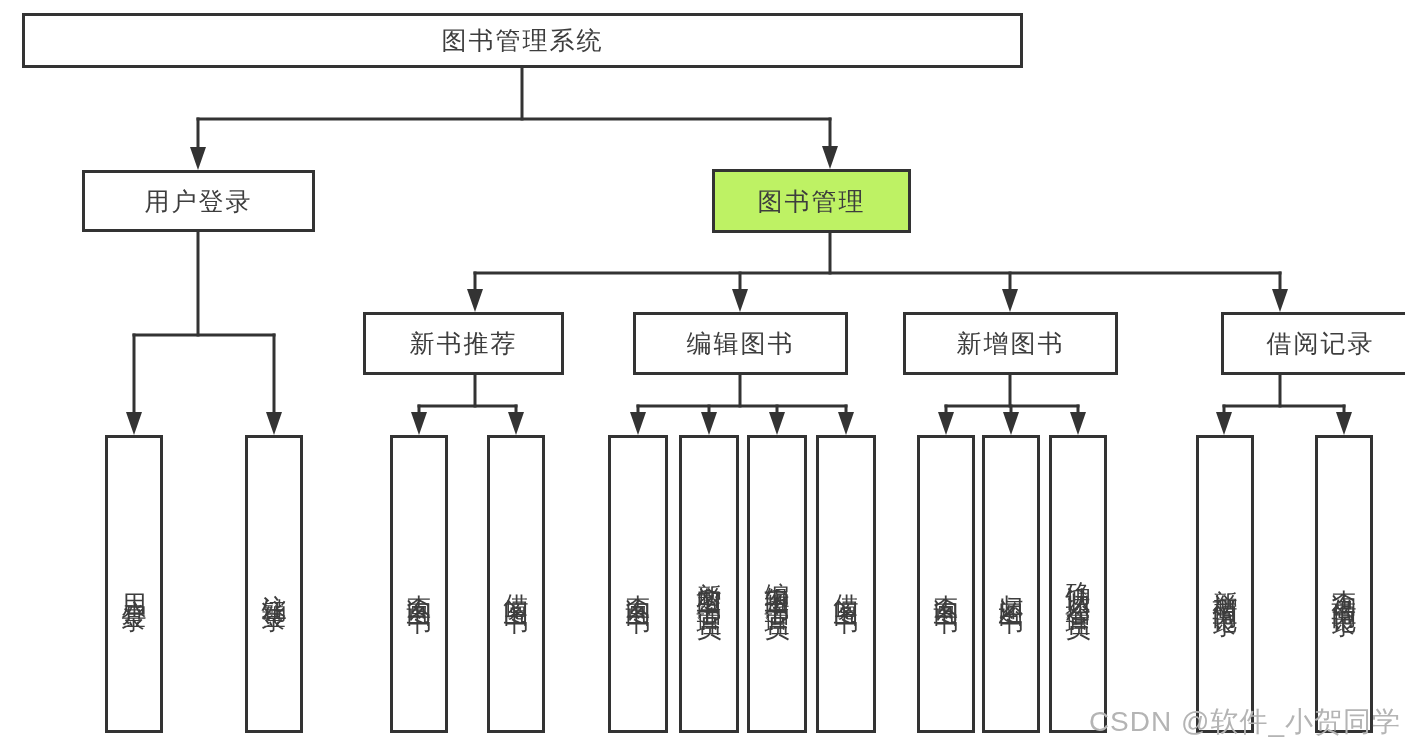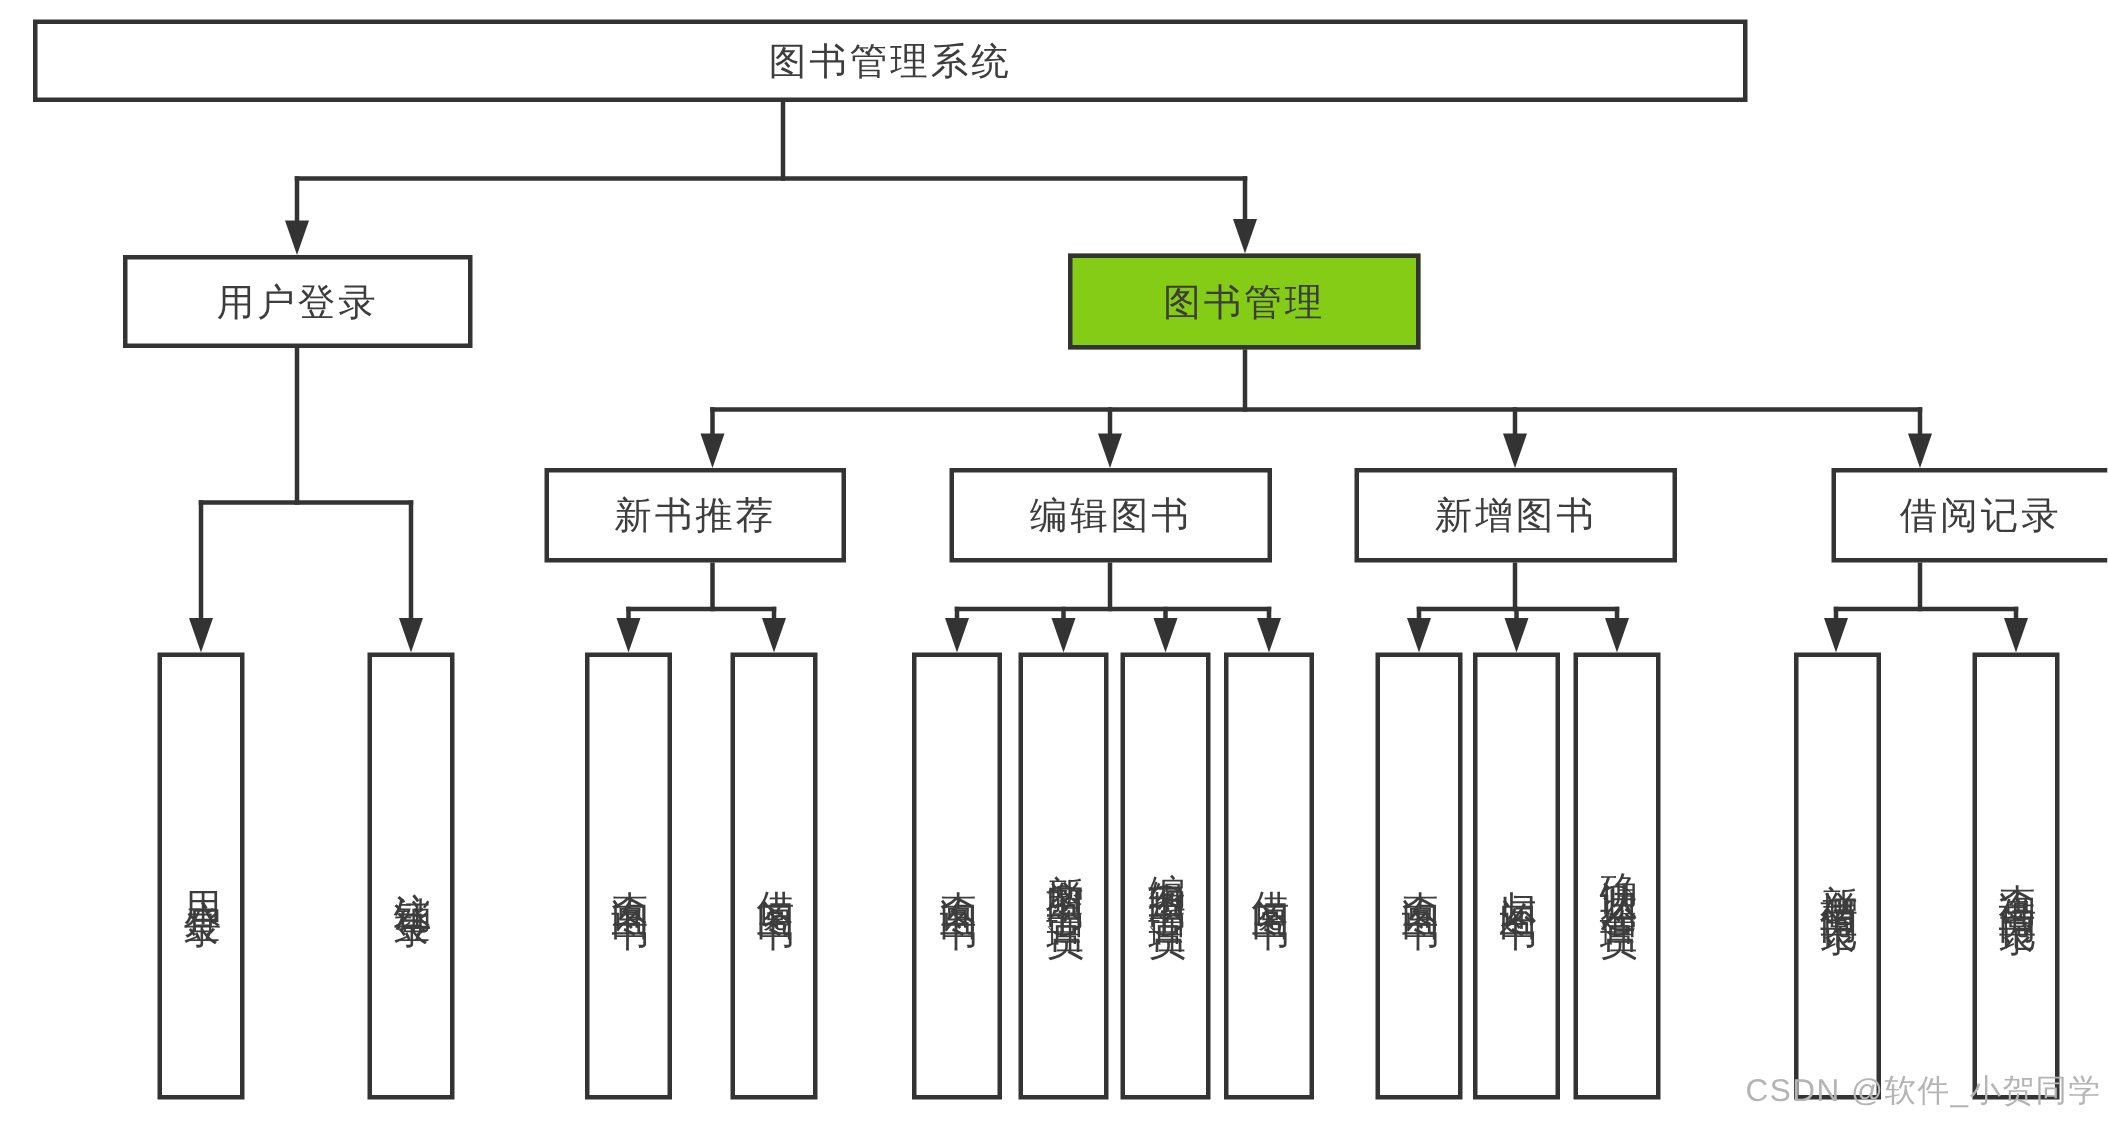--- a/index.html
+++ b/index.html
@@ -40,21 +40,21 @@
   .node.vert .lbl {
     writing-mode: vertical-rl;
     letter-spacing: 5px;
     line-height: 1;
     white-space: normal;
   }
   #watermark {
     position: absolute;
     right: 4px;
     bottom: 6px;
-    font-size: 21px;
+    font-size: 28px;
     color: #b4b4b4;
     letter-spacing: 1px;
     z-index: 2;
   }
 </style>
 </head>
 <body>
 
 <div id="canvas">
   <svg id="connector-layer" width="1405" height="747">
@@ -105,27 +105,27 @@
       <line x1="1011" y1="406" x2="1011" y2="415" stroke="#333333" stroke-width="3" stroke-linecap="square"></line>
       <polygon points="1003,412 1019,412 1011,435" fill="#333333"></polygon>
       <line x1="1078" y1="406" x2="1078" y2="415" stroke="#333333" stroke-width="3" stroke-linecap="square"></line>
       <polygon points="1070,412 1086,412 1078,435" fill="#333333"></polygon>
       <line x1="1224" y1="406" x2="1224" y2="415" stroke="#333333" stroke-width="3" stroke-linecap="square"></line>
       <polygon points="1216,412 1232,412 1224,435" fill="#333333"></polygon>
       <line x1="1344" y1="406" x2="1344" y2="415" stroke="#333333" stroke-width="3" stroke-linecap="square"></line>
       <polygon points="1336,412 1352,412 1344,435" fill="#333333"></polygon>
     </svg>
   <div id="watermark" style="color: rgb(180, 180, 180);">CSDN @软件_小贺同学</div>
-<div class="node" style="left: 22px; top: 13px; width: 1143px; height: 55px; border-color: rgb(51, 51, 51); background: rgb(255, 255, 255); color: rgb(61, 61, 61);">
+<div class="node" style="left: 22px; top: 13px; width: 1001px; height: 55px; border-color: rgb(51, 51, 51); background: rgb(255, 255, 255); color: rgb(61, 61, 61);">
       <span class="lbl">图书管理系统</span>
     </div>
     <div class="node" style="left: 82px; top: 170px; width: 233px; height: 62px; border-color: rgb(51, 51, 51); background: rgb(255, 255, 255); color: rgb(61, 61, 61);">
       <span class="lbl">用户登录</span>
     </div>
-    <div class="node" style="left: 712px; top: 169px; width: 235px; height: 64px; border-color: rgb(51, 51, 51); background: #84cc16; color: rgb(61, 61, 61);">
+    <div class="node" style="left: 712px; top: 169px; width: 199px; height: 64px; border-color: rgb(51, 51, 51); background: #bef264; color: rgb(61, 61, 61);">
       <span class="lbl">图书管理</span>
     </div>
     <div class="node" style="left: 363px; top: 312px; width: 201px; height: 63px; border-color: rgb(51, 51, 51); background: rgb(255, 255, 255); color: rgb(61, 61, 61);">
       <span class="lbl">新书推荐</span>
     </div>
     <div class="node" style="left: 633px; top: 312px; width: 215px; height: 63px; border-color: rgb(51, 51, 51); background: rgb(255, 255, 255); color: rgb(61, 61, 61);">
       <span class="lbl">编辑图书</span>
     </div>
     <div class="node" style="left: 903px; top: 312px; width: 215px; height: 63px; border-color: rgb(51, 51, 51); background: rgb(255, 255, 255); color: rgb(61, 61, 61);">
       <span class="lbl">新增图书</span>

